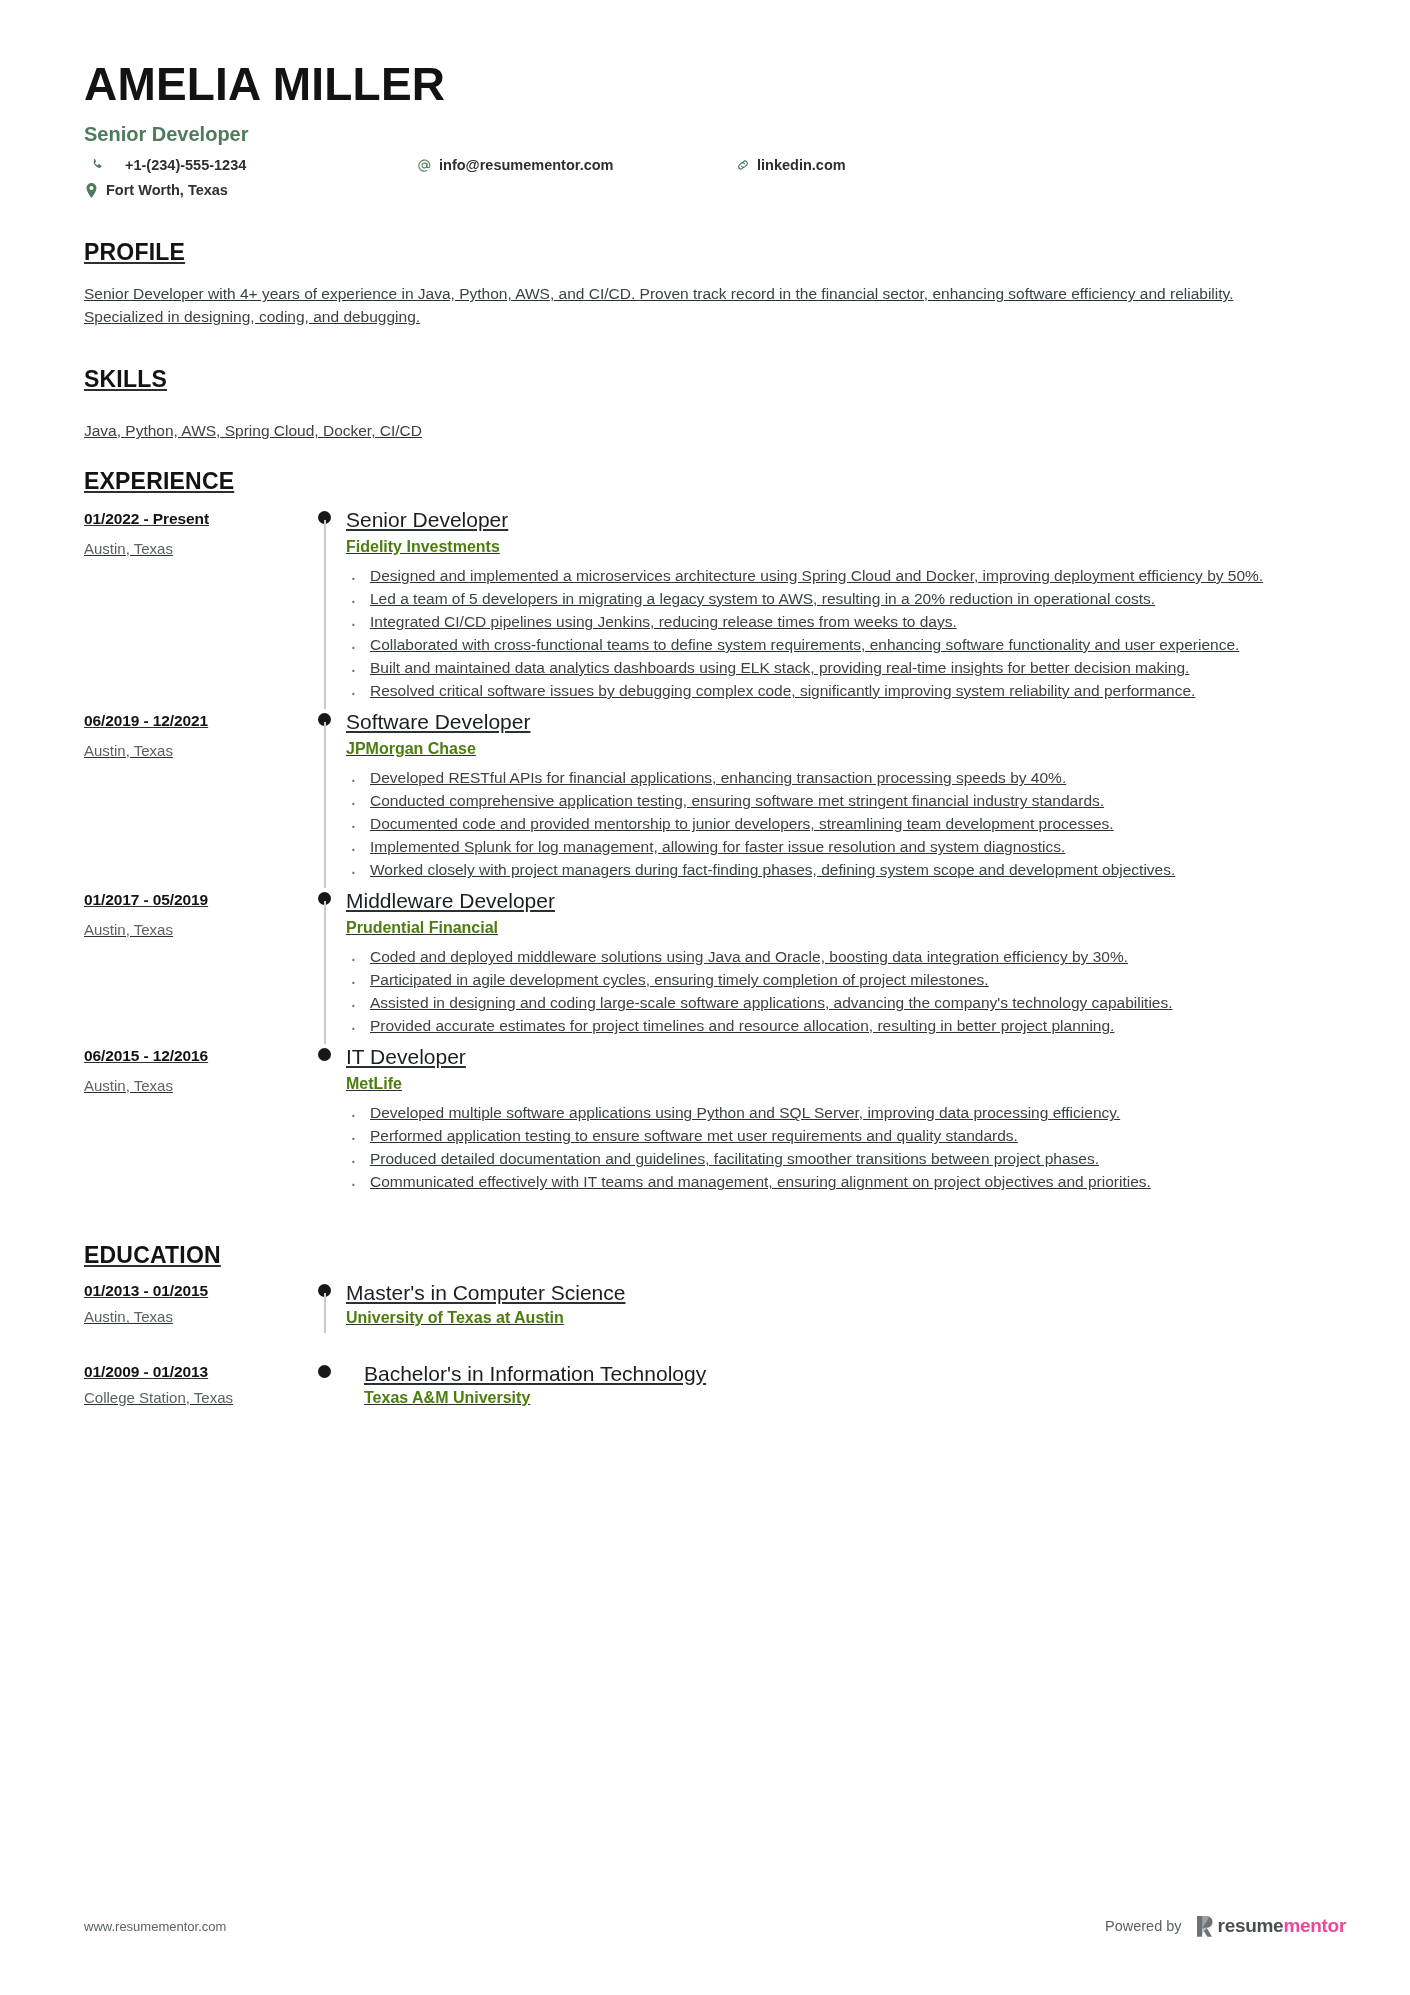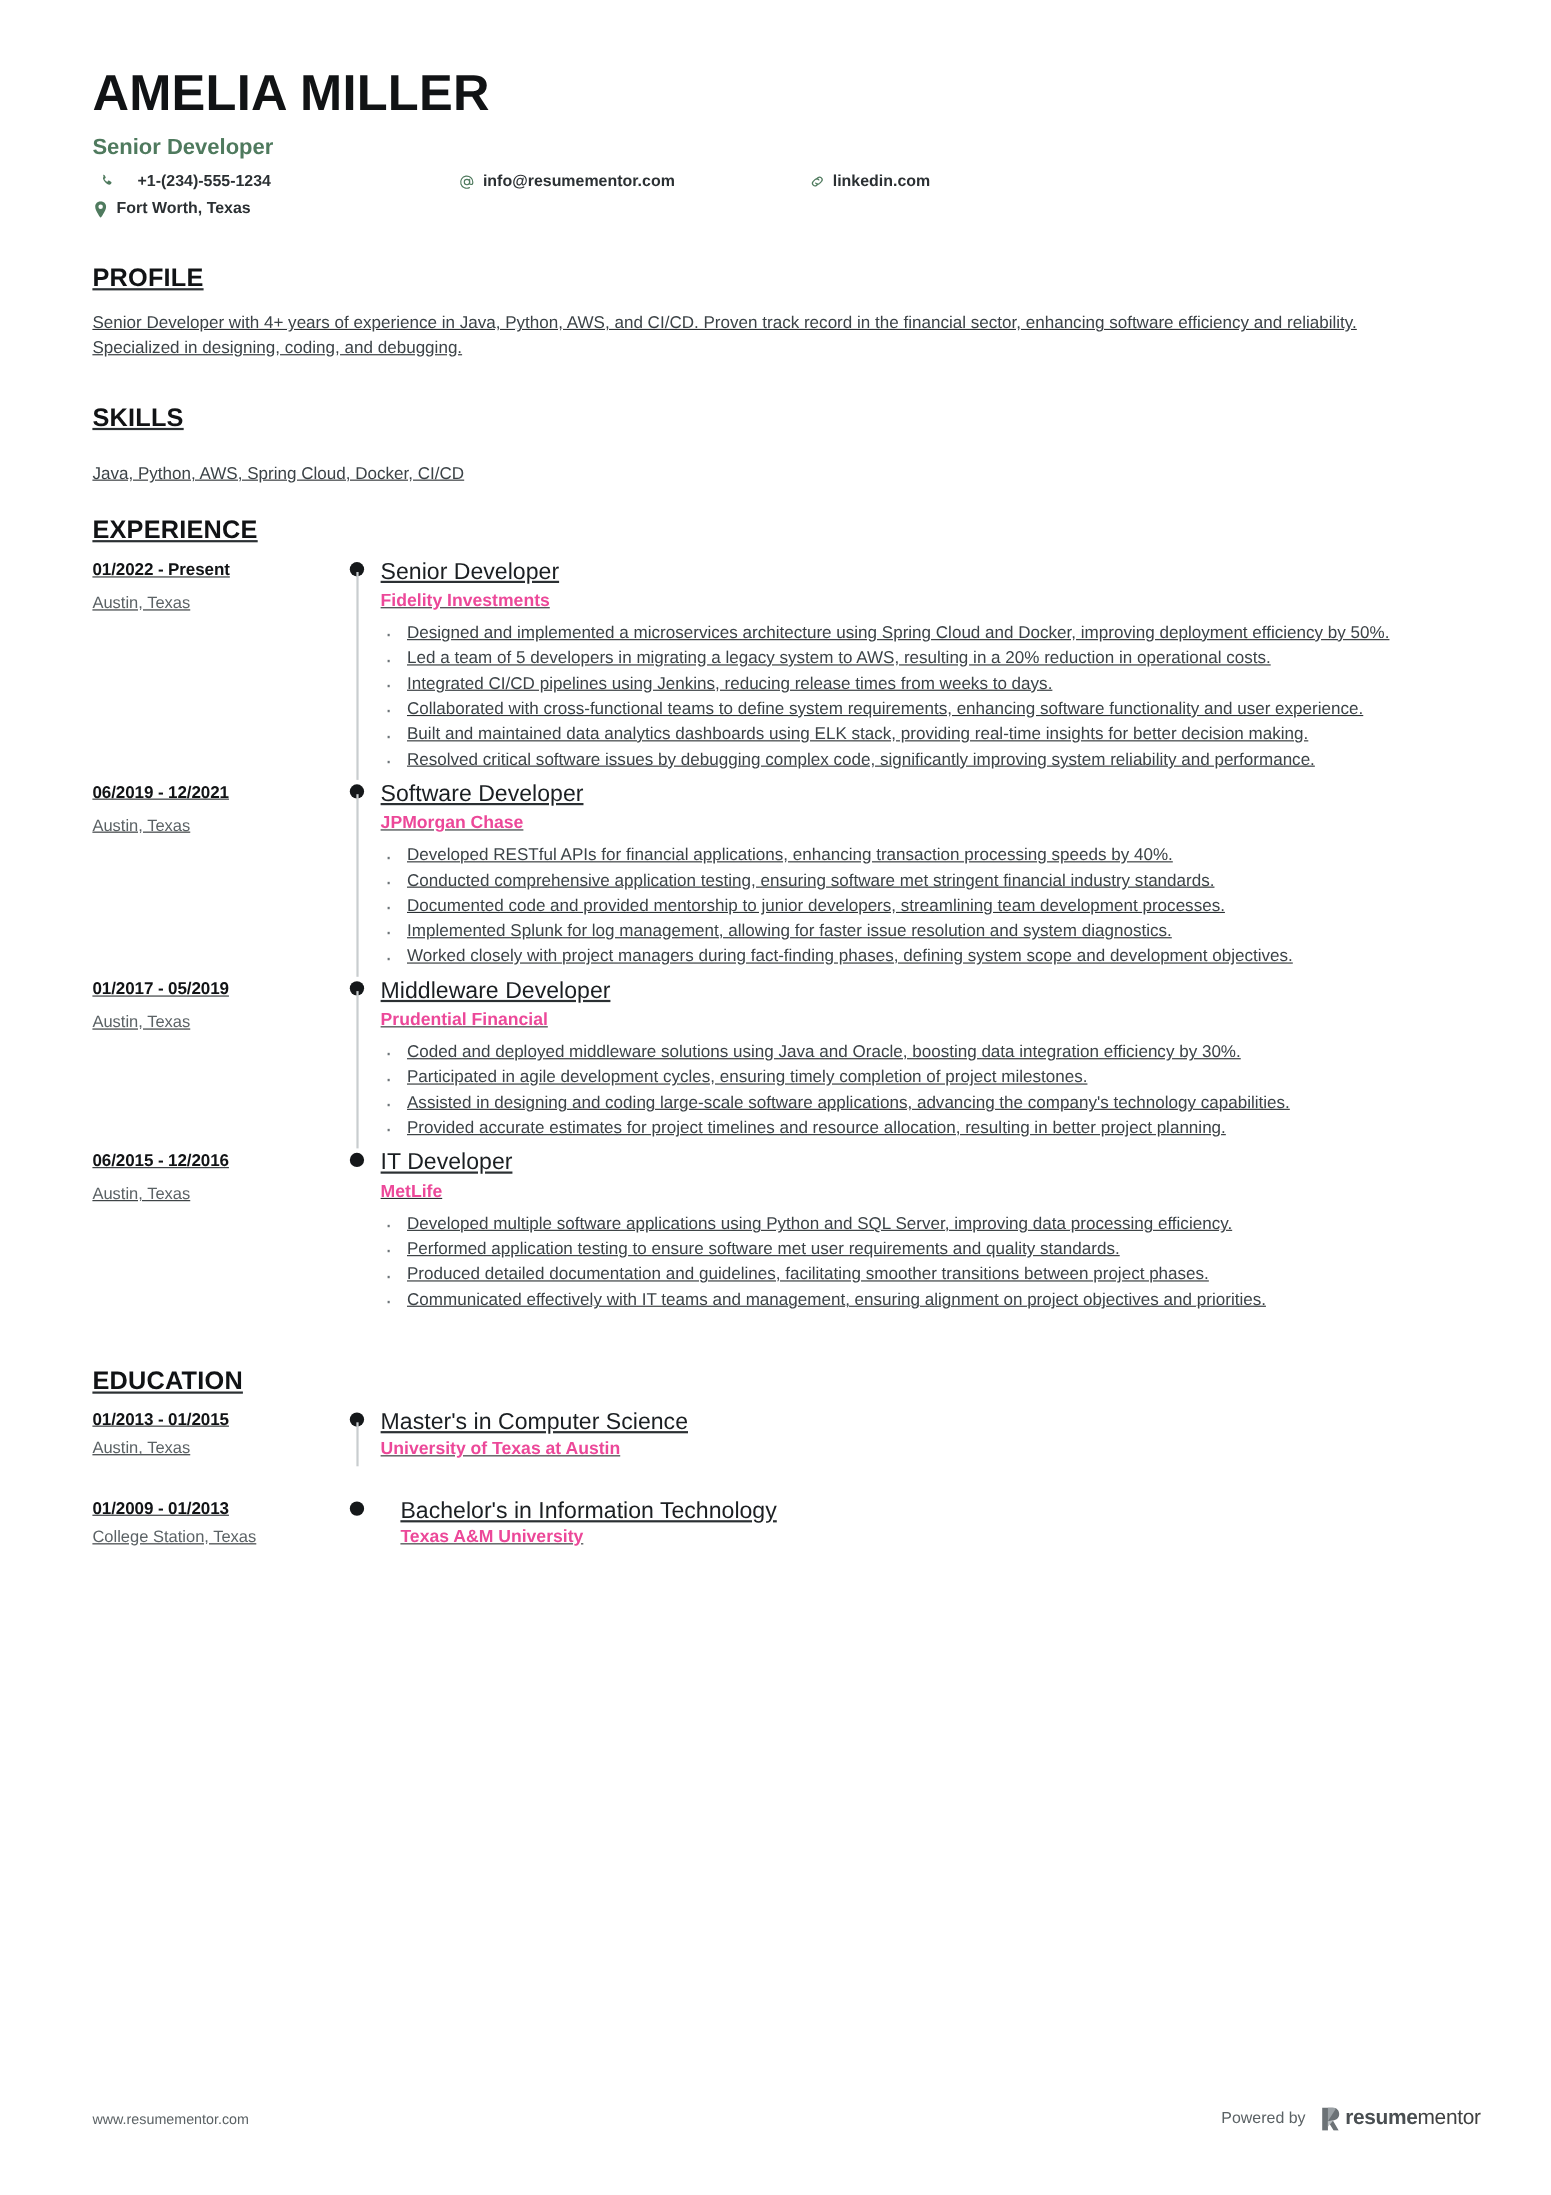--- a/index.html
+++ b/index.html
@@ -158,21 +158,21 @@
   .entry-role {
     font-size: 21px;
     color: #1b1f22;
     line-height: 1.2;
     margin-bottom: 6px;
   }
 
   .entry-company {
     font-size: 16px;
     font-weight: bold;
-    color: #ec4899;
+    color: #4d7c0f;
     margin-bottom: 9px;
   }
 
   .bullets { list-style: none; }
   .bullets li {
     position: relative;
     padding-left: 24px;
     font-size: 15.5px;
     line-height: 1.42;
     color: #3c4347;
@@ -226,21 +226,21 @@
     align-items: center;
     gap: 5px;
   }
   .brand-mark { display: block; }
   .brand-text {
     font-size: 19px;
     font-weight: bold;
     letter-spacing: -0.3px;
   }
   .brand-text .b1 { color: #4a4f52; }
-  .brand-text .b2 { color: #404040; font-weight: normal; }
+  .brand-text .b2 { color: #ec4899; font-weight: bold; }
 </style>
 </head>
 <body>
 
 <div class="page">
 
   <div>
     <div class="name">AMELIA MILLER</div>
     <div class="job-title">Senior Developer</div>
 

